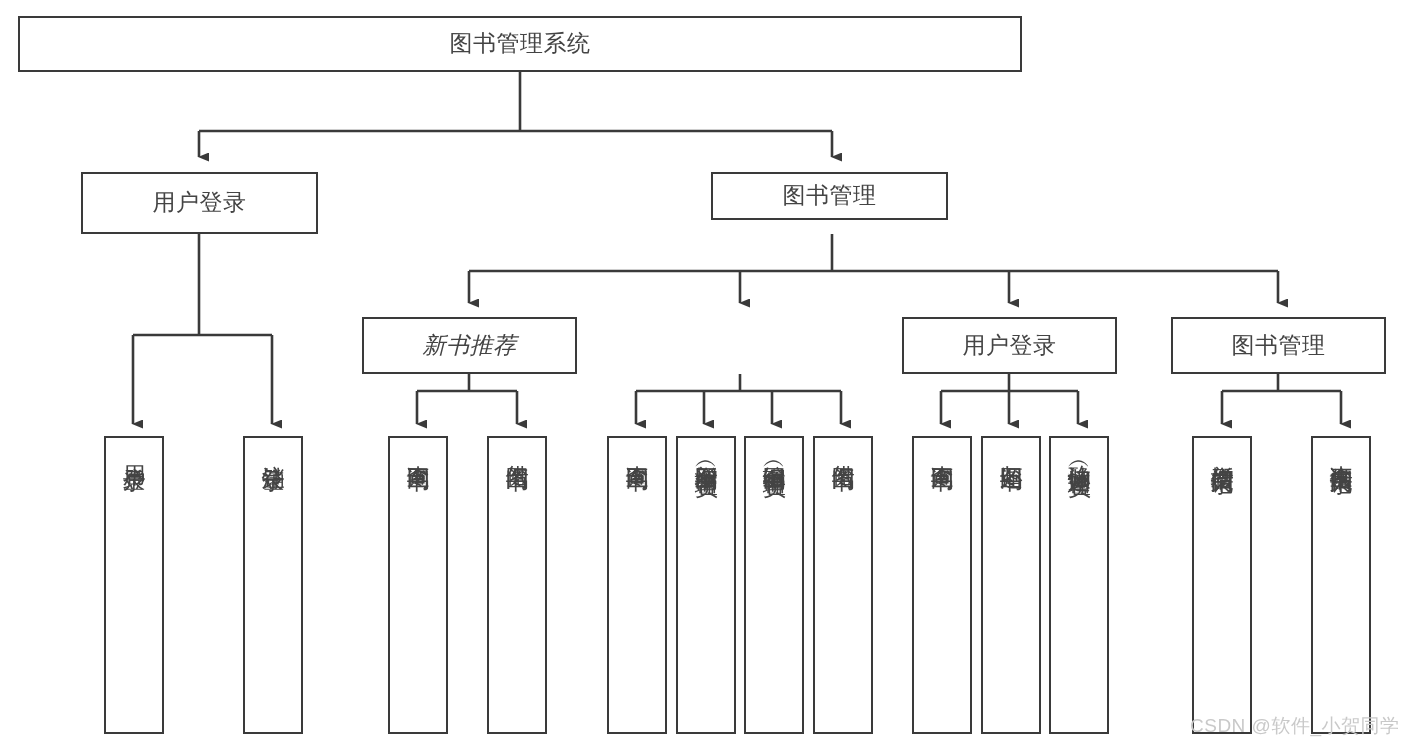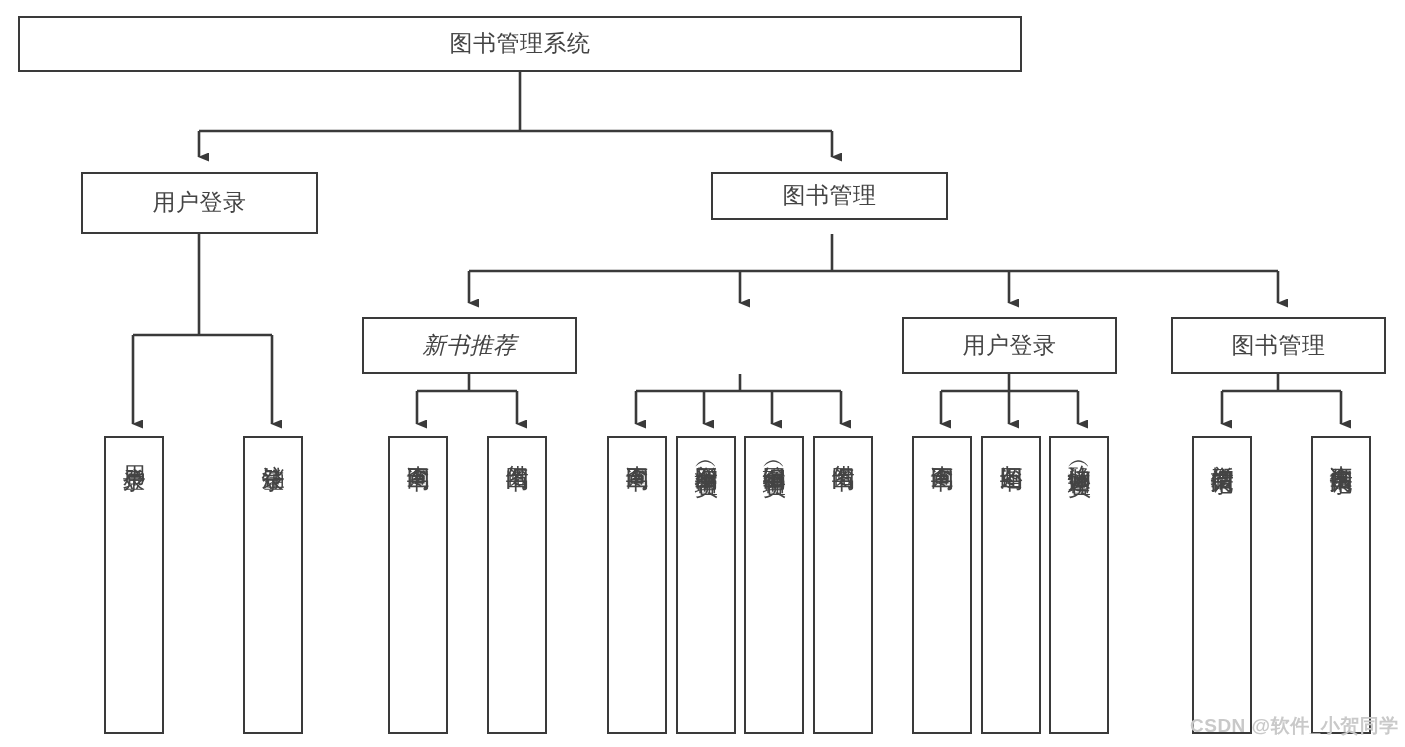--- a/index.html
+++ b/index.html
@@ -60,21 +60,20 @@
     line-height: 1.02;
     letter-spacing: 1.5px;
     white-space: nowrap;
   }
   .watermark {
     position: absolute;
     color: #c9c9c9;
     font-size: 19px;
     white-space: nowrap;
     letter-spacing: 0.5px;
-    font-weight: bold;
   }
 </style>
 </head>
 <body>
 
 <div id="canvas">
 
   <svg class="wires" viewBox="0 0 1405 747">
     <defs>
       <marker id="arrow" markerWidth="10" markerHeight="11" refX="4.5" refY="10" orient="auto" markerUnits="userSpaceOnUse">

